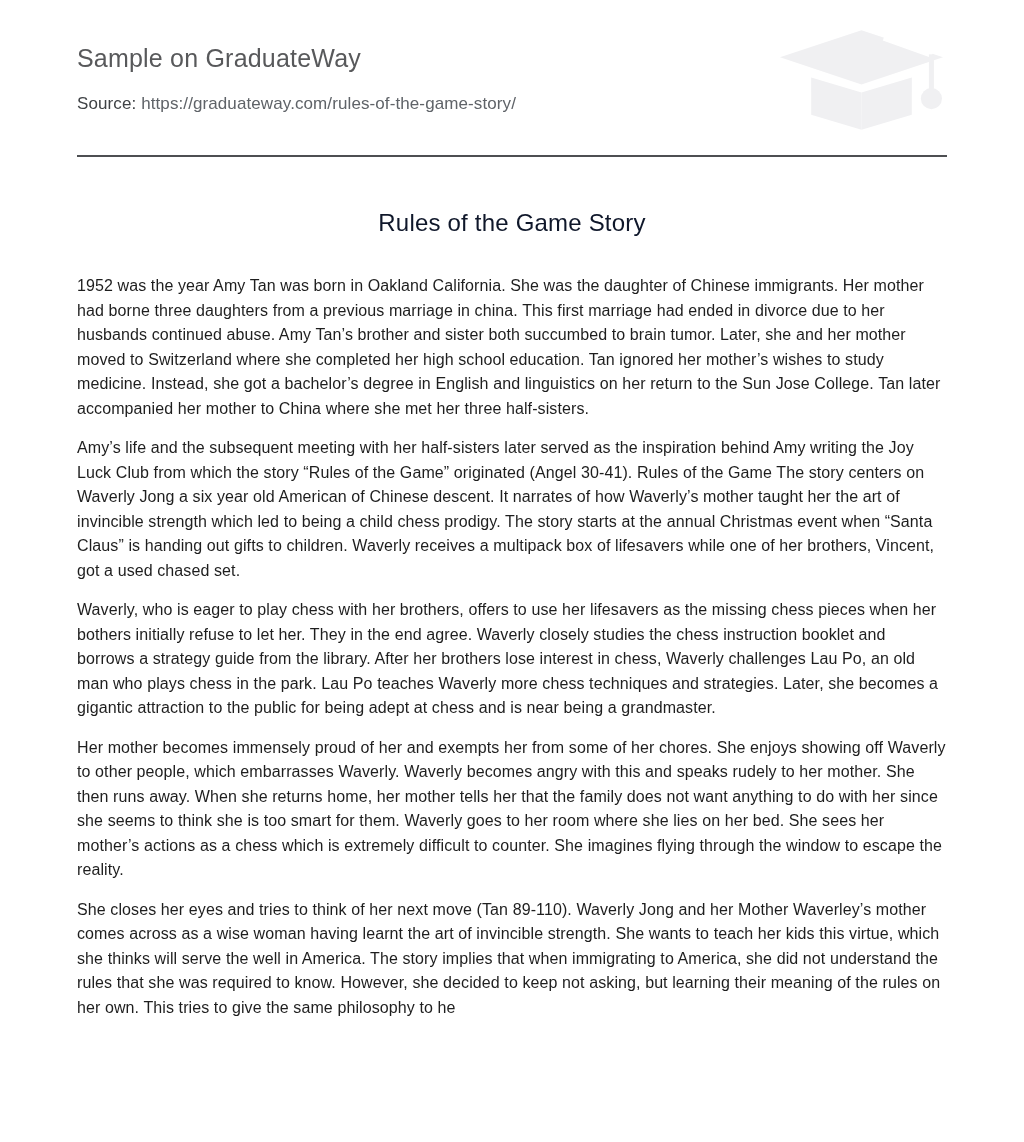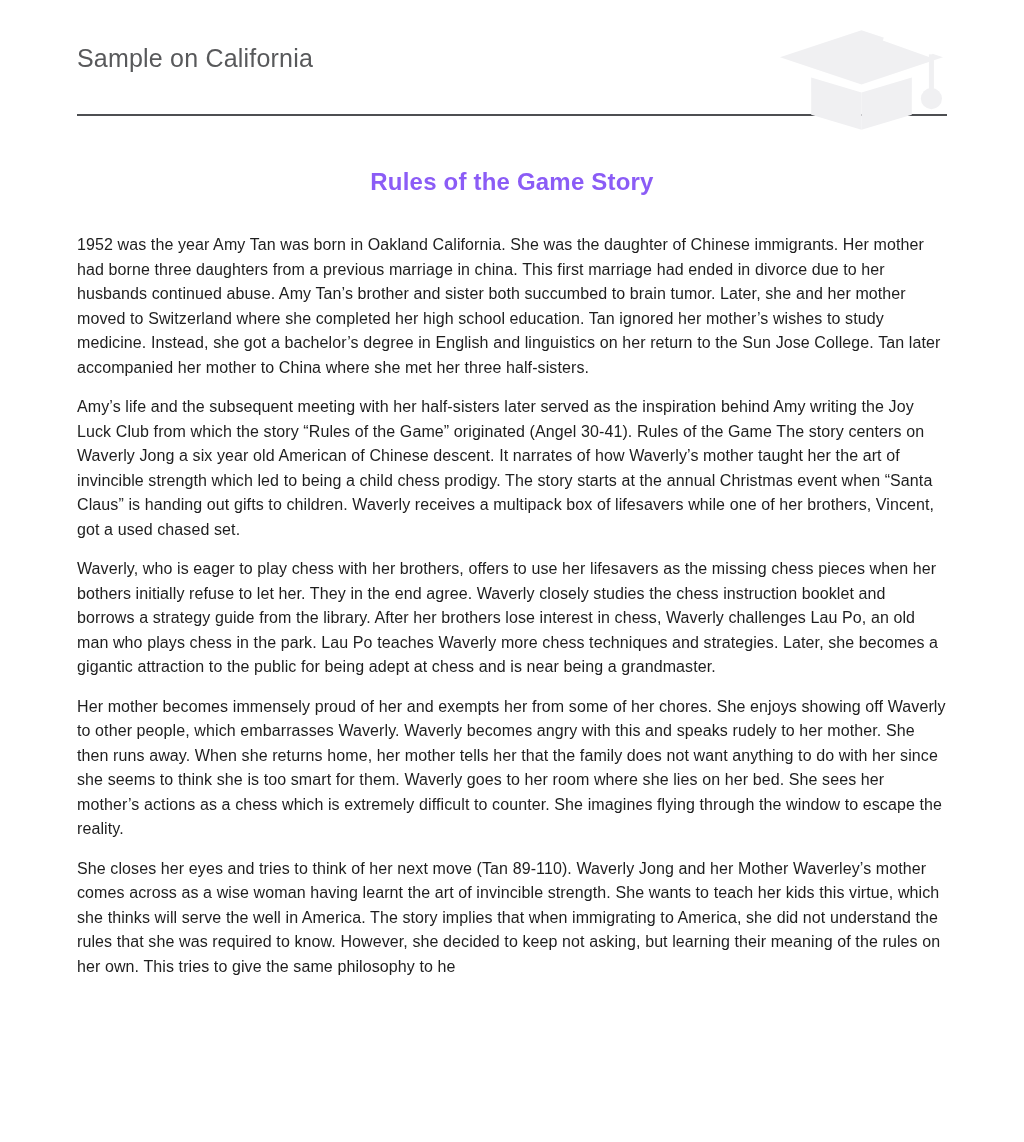--- a/index.html
+++ b/index.html
@@ -49,42 +49,46 @@
   }
   .divider {
     border: none;
     border-top: 2px solid #4d4f52;
     margin: 41px 0 0 0;
   }
   .doc-title {
     margin: 52px 0 0 0;
     text-align: center;
     font-size: 24px;
-    font-weight: 700;
-    color: #8b5cf6;
+    font-weight: 400;
+    color: #0f172a;
     letter-spacing: 0.2px;
   }
   .content {
     margin-top: 37px;
   }
   .content p {
     margin: 0 0 15px 0;
     font-size: 16px;
     line-height: 24.5px;
     color: #1e1e1e;
     letter-spacing: 0.1px;
   }
 </style>
 </head>
 <body>
 
 <div class="page">
 
   <div class="header">
-    <h1 class="header-title">Sample on California</h1>
+    <h1 class="header-title">Sample on GraduateWay</h1>
+    <div class="source-line">
+      <span class="source-label">Source:</span>
+      <span class="source-url">https://graduateway.com/rules-of-the-game-story/</span>
+    </div>
 
     <svg class="cap-icon" viewBox="0 0 165 100" aria-hidden="true">
 
       <polygon points="32,47 82,62 82,99 32,84" fill="#f0f0f2"></polygon>
       <polygon points="82,62 132,47 132,84 82,99" fill="#f0f0f2"></polygon>
 
       <polygon points="82,0 163,27 82,54 1,27" fill="#f0f0f2"></polygon>
 
       <line x1="104" y1="8" x2="152" y2="25" stroke="#ffffff" stroke-width="5"></line>
 

